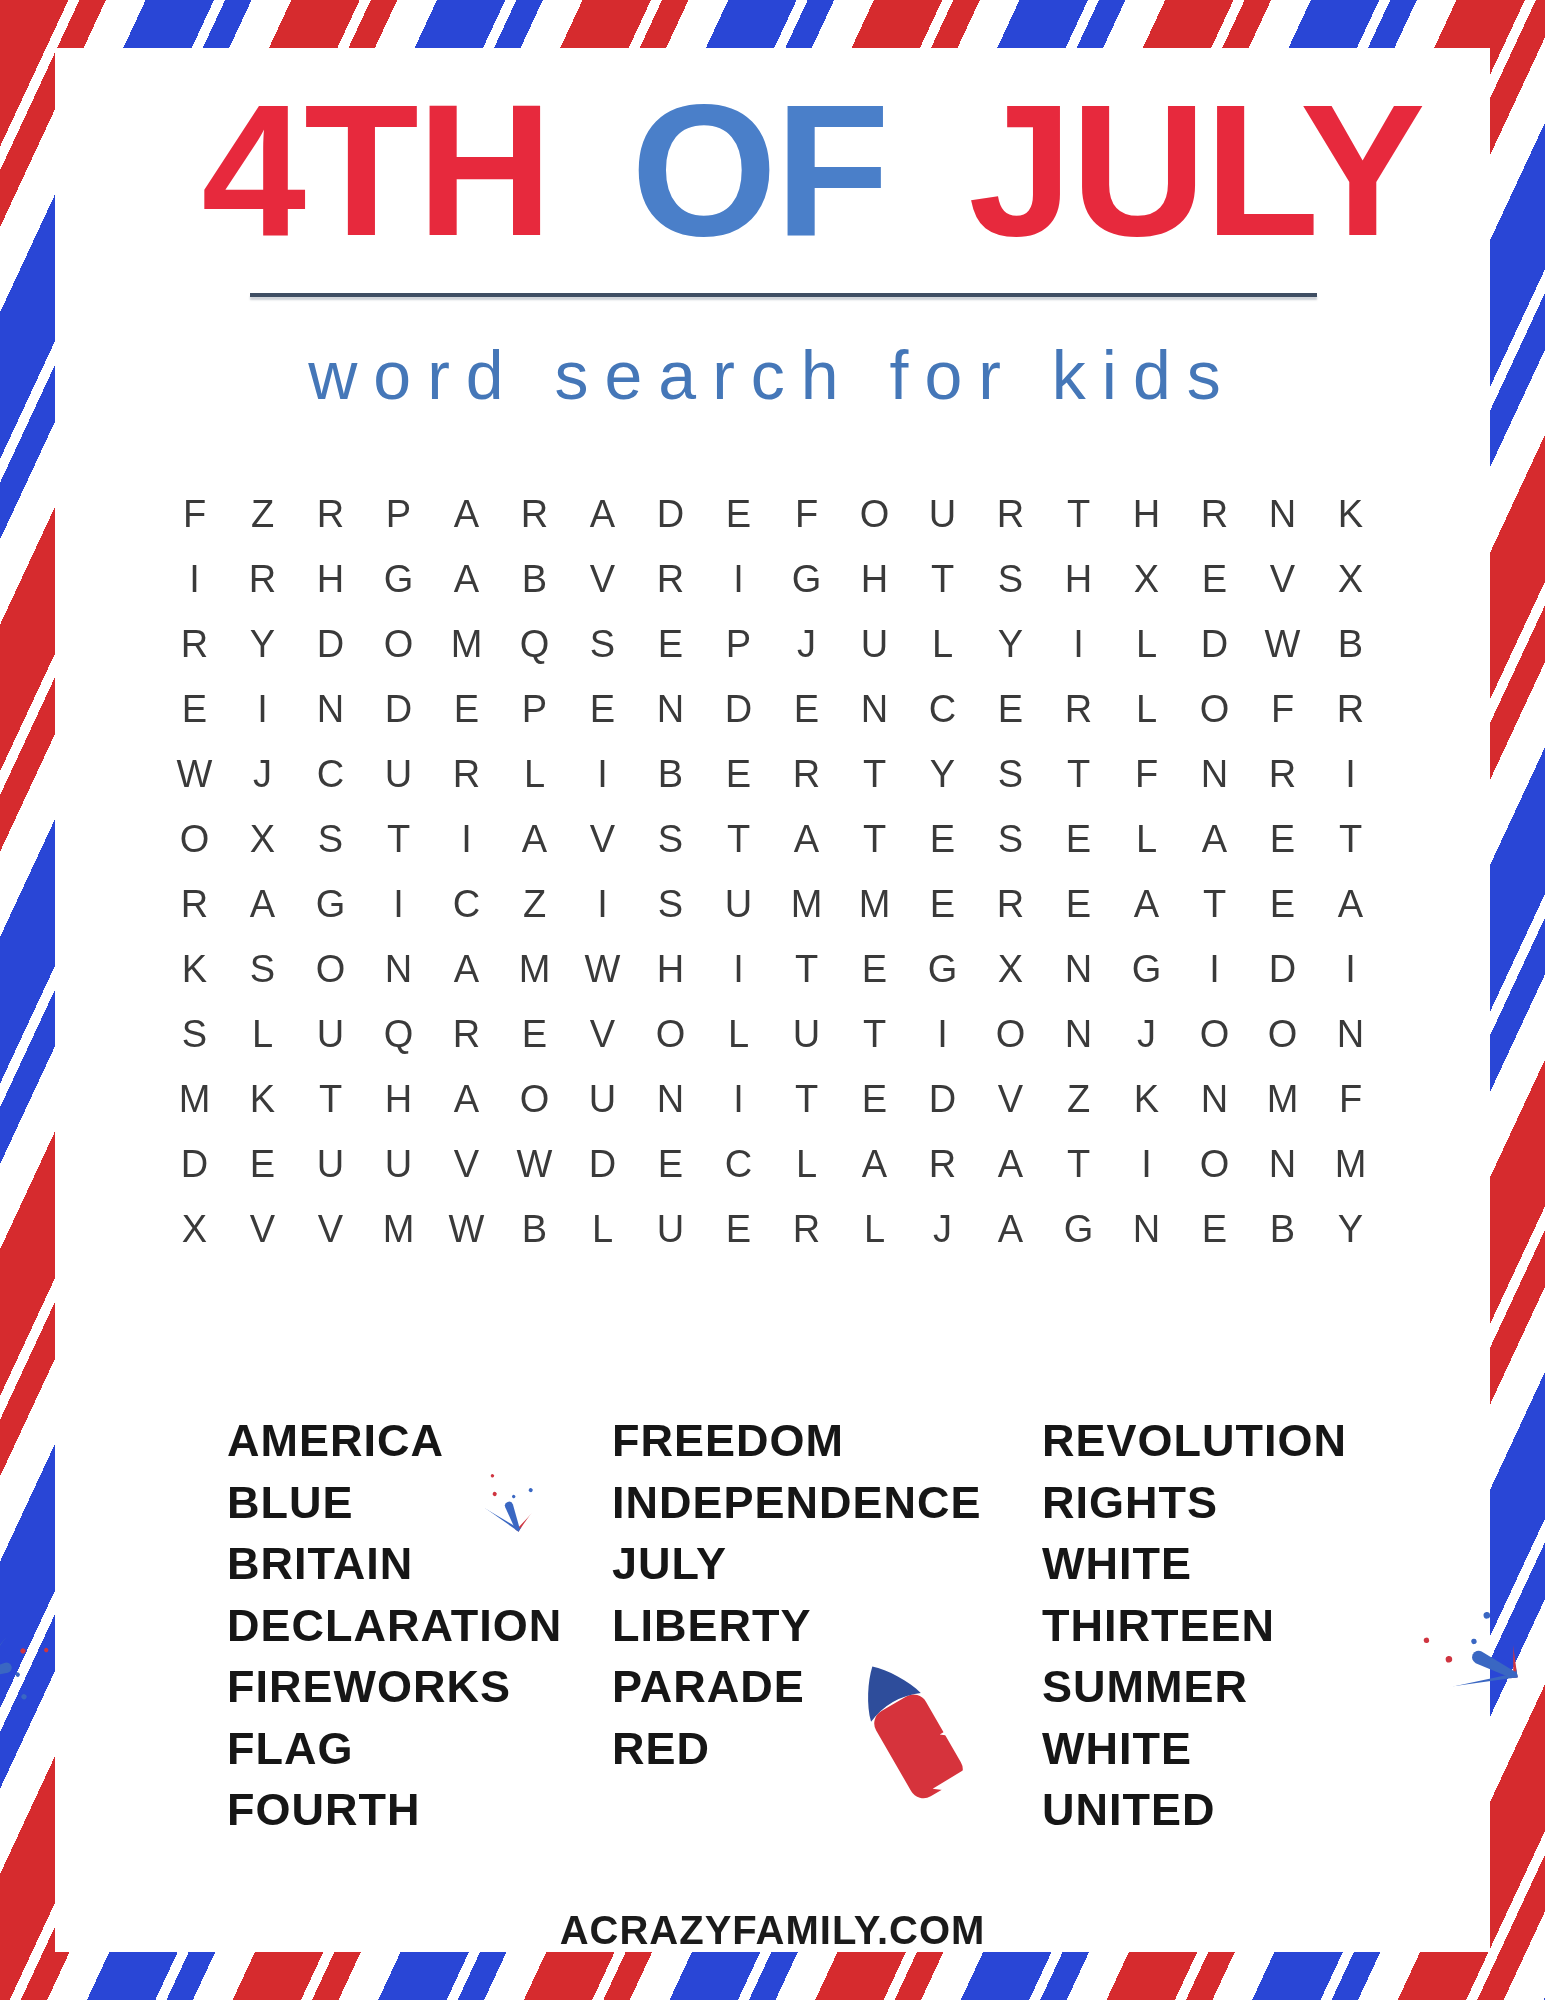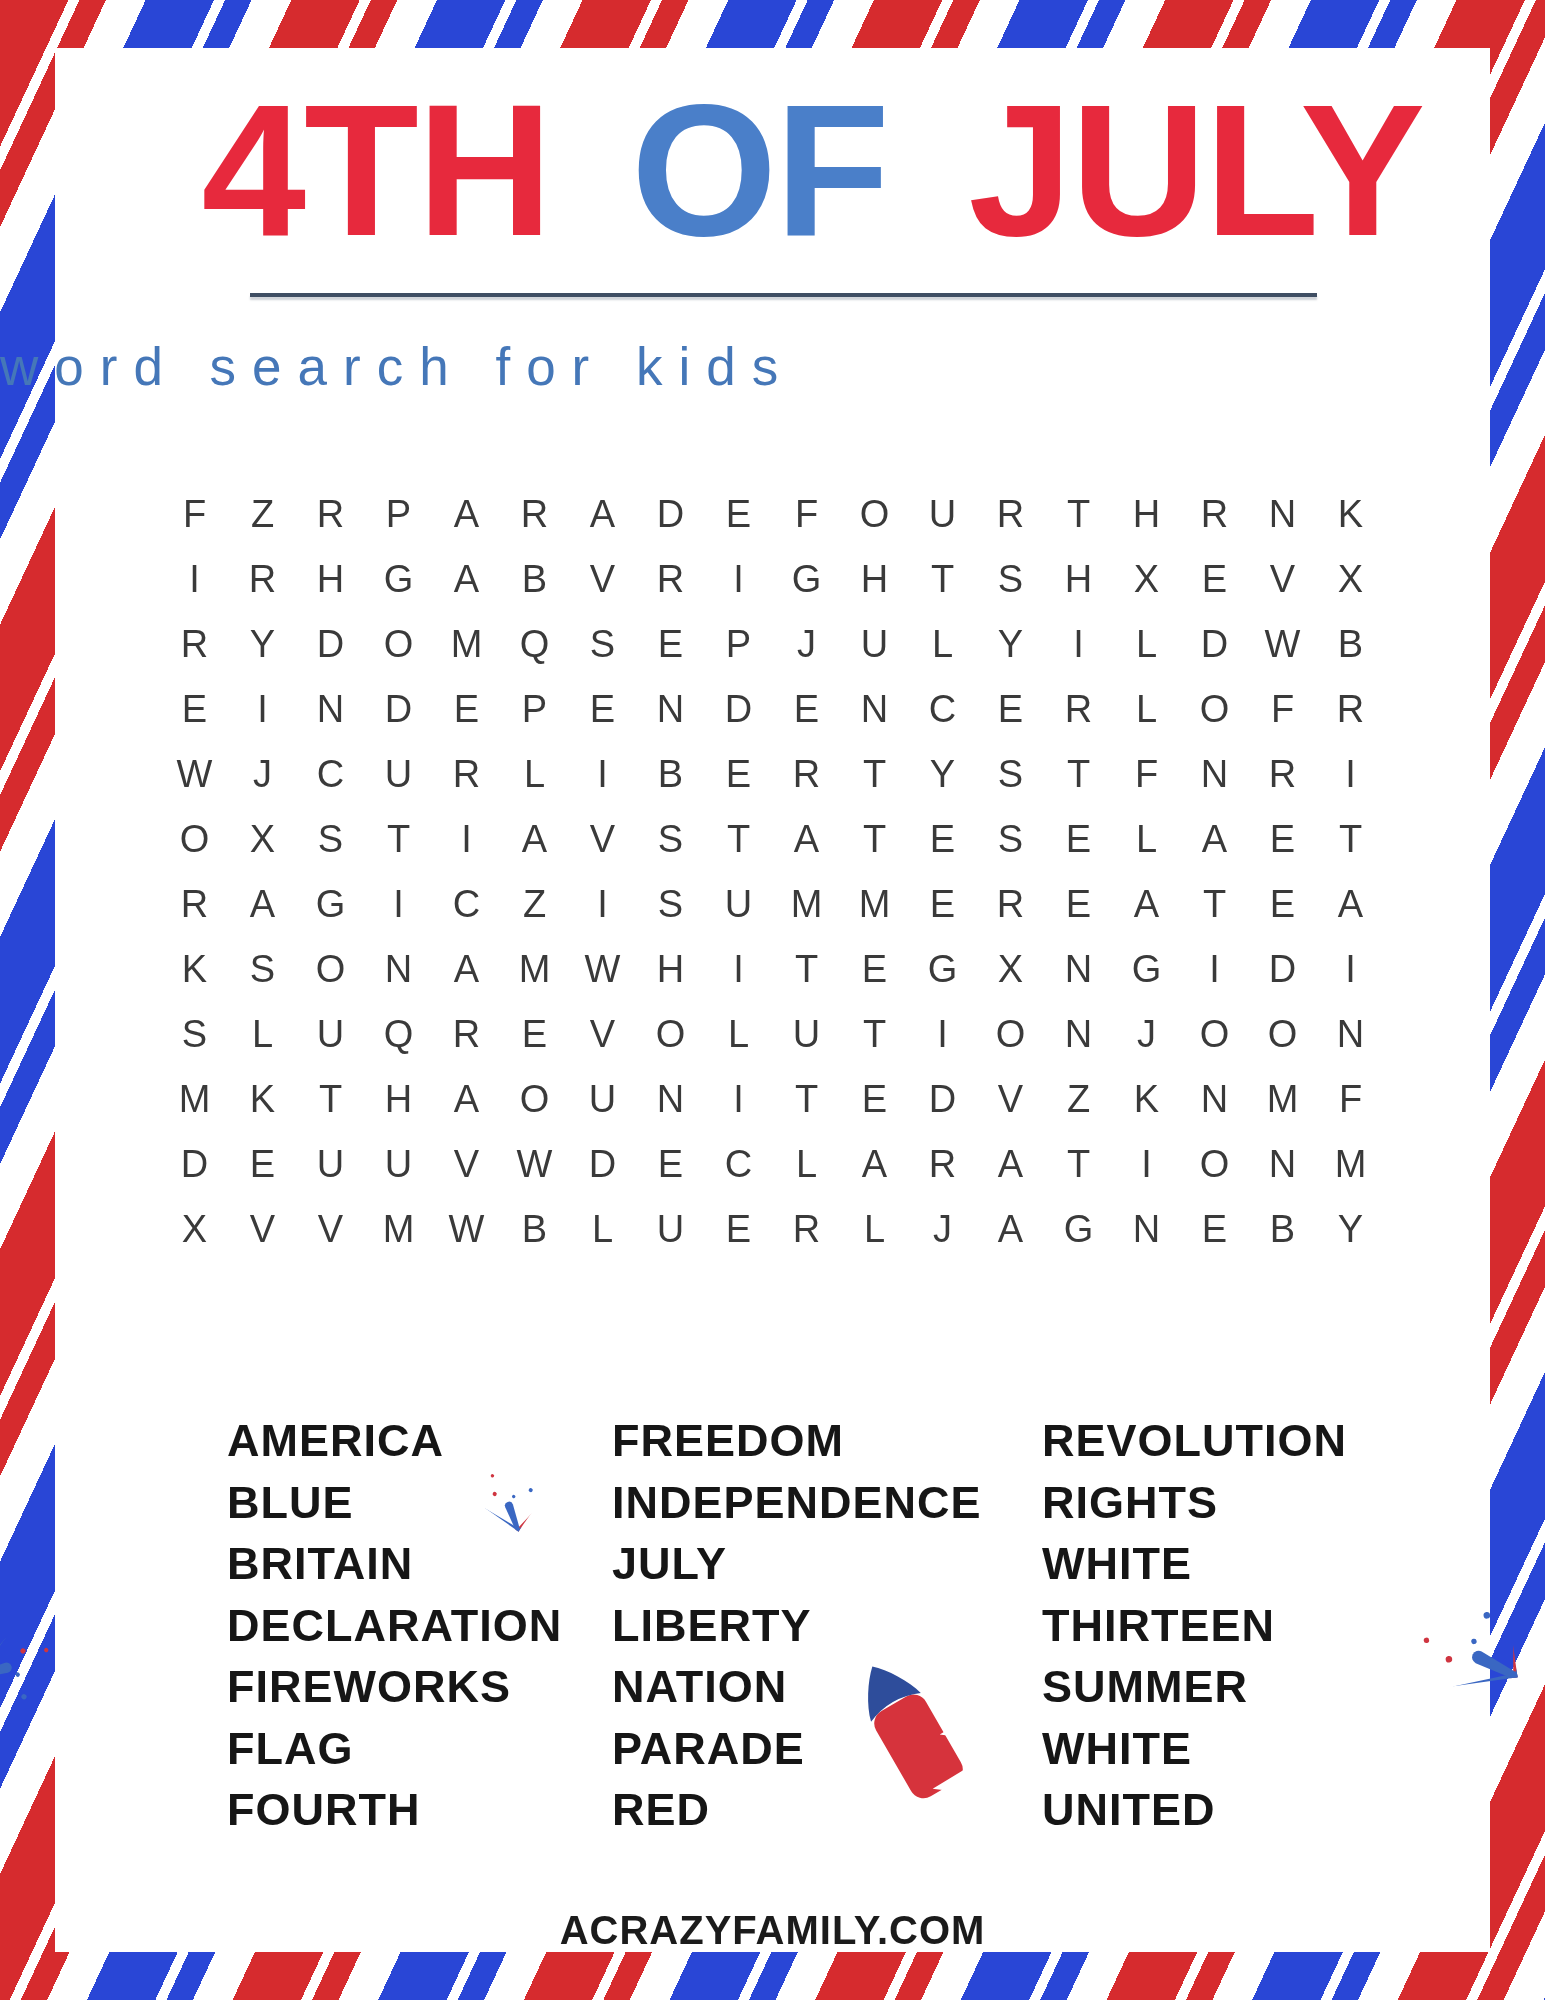--- a/index.html
+++ b/index.html
@@ -33,21 +33,21 @@
   }
   .title .t-red{color:var(--title-red,#e7293d);}
   .title .t-blue{color:var(--title-blue,#4a7fc9);margin:0 30px;}
   .divider{
     position:absolute;top:293px;left:250px;width:1067px;height:4px;
     background:var(--divider,#3f4e63);
     box-shadow:0 3px 2px rgba(63,78,99,.25);
   }
   .subtitle{
     position:absolute;top:338px;left:0;width:100%;
-    text-align:left;font-size:53px;line-height:1.1;
+    text-align:center;font-size:68px;line-height:1.1;
     letter-spacing:16px;color:var(--subtitle-blue,#4577b8);
   }
   
   .grid{
     position:absolute;top:482px;left:50%;transform:translateX(-50%);
     display:grid;grid-template-columns:repeat(18,68px);grid-auto-rows:65px;
   }
   .grid .cell{
     display:flex;align-items:center;justify-content:center;
     font-size:38px;color:var(--grid-letter,#3a3a3a);
@@ -355,21 +355,20 @@
       <li>DECLARATION</li>
       <li>FIREWORKS</li>
       <li>FLAG</li>
       <li>FOURTH</li>
     </ul>
   <ul class="word-col c2">
       <li>FREEDOM</li>
       <li>INDEPENDENCE</li>
       <li>JULY</li>
       <li>LIBERTY</li>
-      <li>NATION</li>
       <li>PARADE</li>
       <li>RED</li>
     </ul>
   <ul class="word-col c3">
       <li>REVOLUTION</li>
       <li>RIGHTS</li>
       <li>WHITE</li>
       <li>THIRTEEN</li>
       <li>SUMMER</li>
       <li>WHITE</li>

